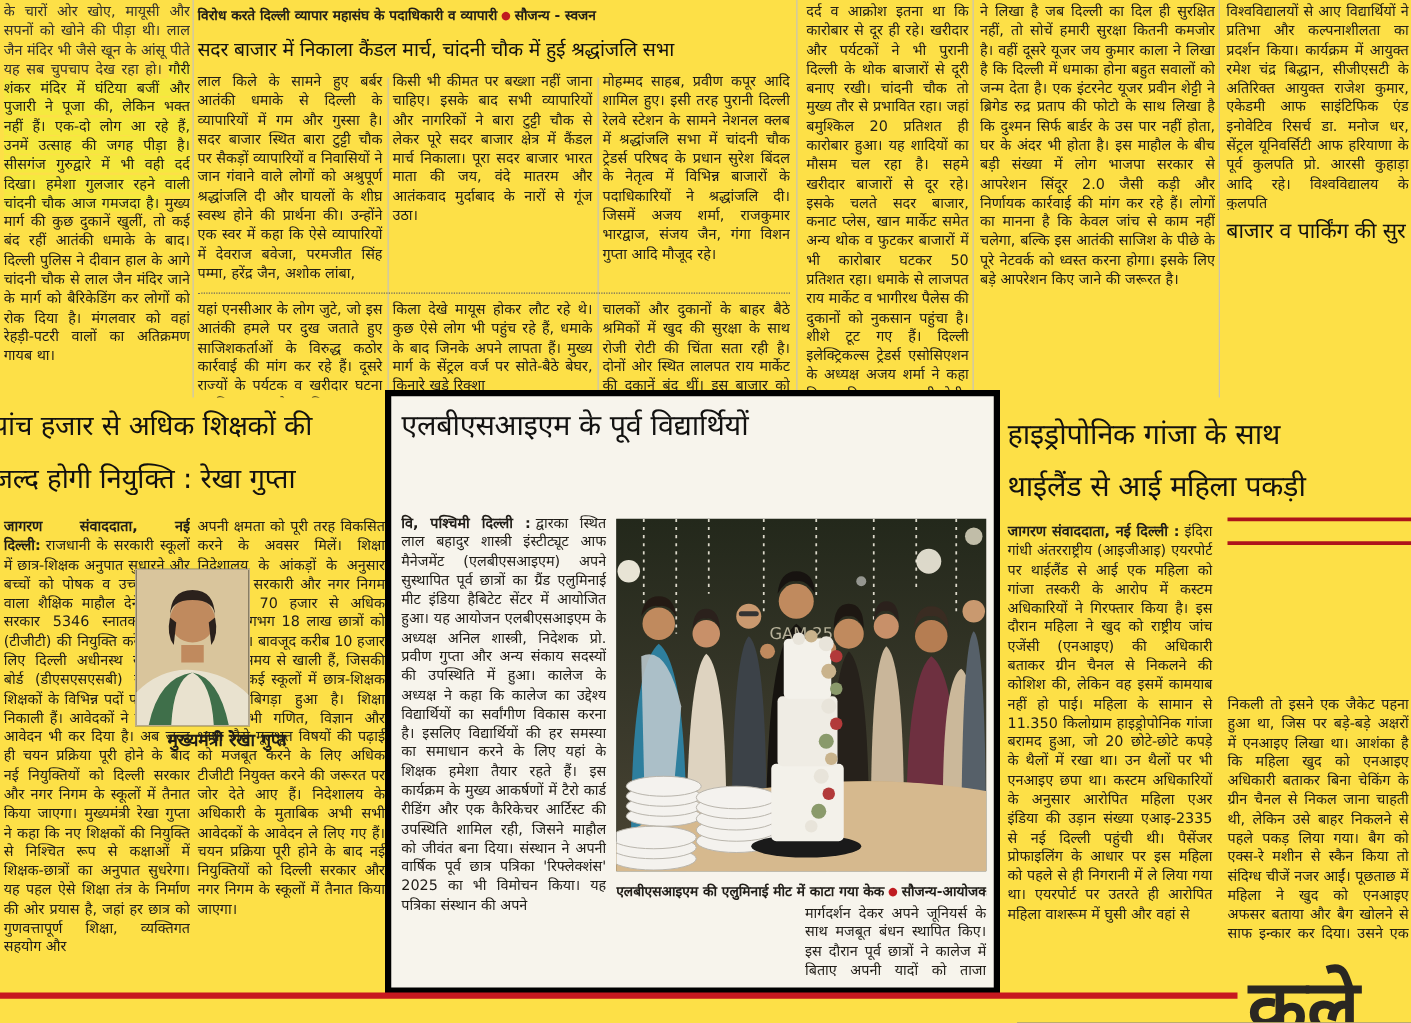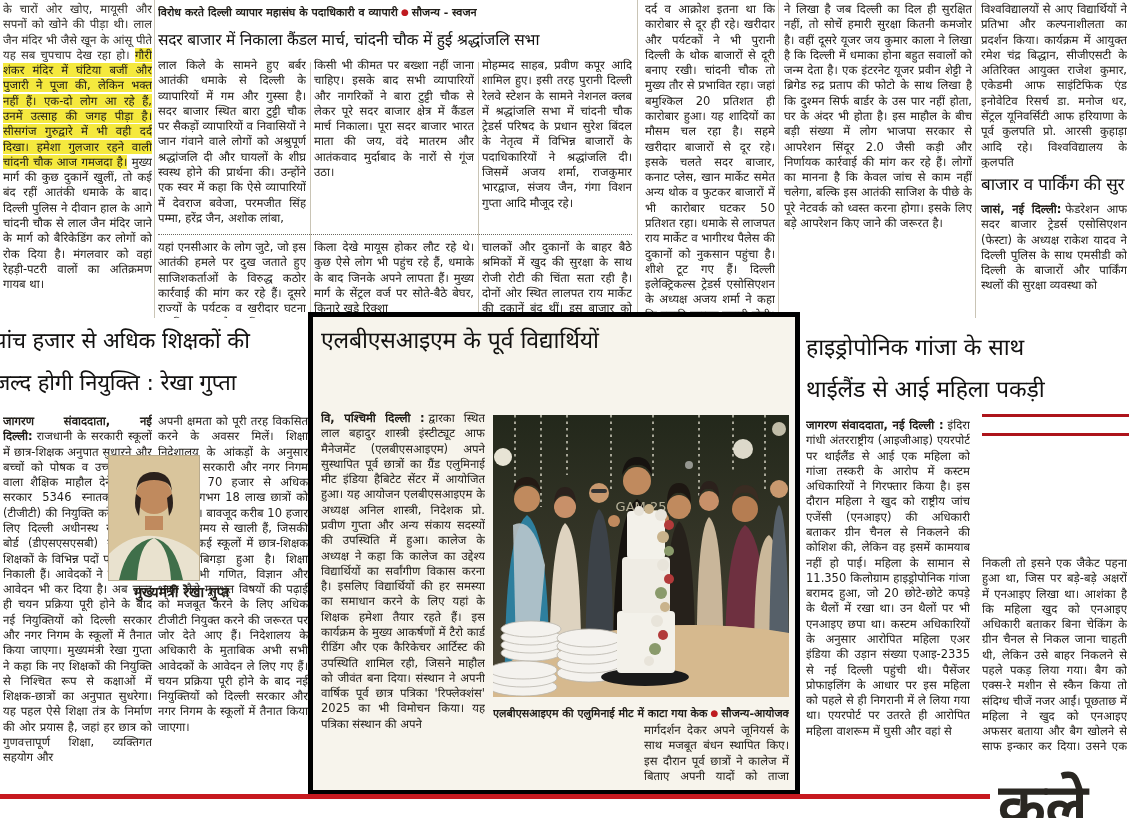--- a/index.html
+++ b/index.html
@@ -1,18 +1,18 @@
 <!DOCTYPE html>
 <html><head>
 <meta charset="utf-8">
 <style>
   html,body{margin:0;padding:0;background:#888;}
   #page{
     position:relative;width:1129px;height:818px;margin:0 auto;
-    background:#ffffff;overflow:hidden;
+    background:#fde047;overflow:hidden;
     font-family:"DejaVu Sans","Liberation Sans",sans-serif;
     color:#201d18;
   }
   .col{position:absolute;font-size:11.5px;line-height:1.33;text-align:justify;overflow:hidden;}
   .frag{color:#35322c;}
   .byl{font-weight:bold;margin-right:4px;}
   .hl{background:#f5e93e;}
   .nw{white-space:nowrap;overflow:hidden;}
   .headline{position:absolute;font-weight:normal;color:#121110;letter-spacing:-0.2px;}
   .vrule{position:absolute;width:1px;background:#c9c4b5;}
@@ -59,23 +59,20 @@
   <div class="col" style="left:158px;top:240px;width:148px;height:78px;">यहां एनसीआर के लोग जुटे, जो इस आतंकी हमले पर दुख जताते हुए साजिशकर्ताओं के विरुद्ध कठोर कार्रवाई की मांग कर रहे हैं। दूसरे राज्यों के पर्यटक व खरीदार घटना पर निराशा जताते हुए बिना लाल</div>
   <div class="col" style="left:314px;top:240px;width:160px;height:78px;">किला देखे मायूस होकर लौट रहे थे। कुछ ऐसे लोग भी पहुंच रहे हैं, धमाके के बाद जिनके अपने लापता हैं। मुख्य मार्ग के सेंट्रल वर्ज पर सोते-बैठे बेघर, किनारे खड़े रिक्शा</div>
   <div class="col" style="left:482px;top:240px;width:150px;height:78px;">चालकों और दुकानों के बाहर बैठे श्रमिकों में खुद की सुरक्षा के साथ रोजी रोटी की चिंता सता रही है। दोनों ओर स्थित लालपत राय मार्केट की दुकानें बंद थीं। इस बाजार को जांच के लिए सुरक्षा एजेंसियों ने</div>
 
   <div class="col" style="left:645px;top:2px;width:130px;height:316px;">दर्द व आक्रोश इतना था कि कारोबार से दूर ही रहे। खरीदार और पर्यटकों ने भी पुरानी दिल्ली के थोक बाजारों से दूरी बनाए रखी। चांदनी चौक तो मुख्य तौर से प्रभावित रहा। जहां बमुश्किल 20 प्रतिशत ही कारोबार हुआ। यह शादियों का मौसम चल रहा है। सहमे खरीदार बाजारों से दूर रहे। इसके चलते सदर बाजार, कनाट प्लेस, खान मार्केट समेत अन्य थोक व फुटकर बाजारों में भी कारोबार घटकर 50 प्रतिशत रहा। धमाके से लाजपत राय मार्केट व भागीरथ पैलेस की दुकानों को नुकसान पहुंचा है। शीशे टूट गए हैं। दिल्ली इलेक्ट्रिकल्स ट्रेडर्स एसोसिएशन के अध्यक्ष अजय शर्मा ने कहा कि उसकी मरम्मत करानी होगी।</div>
 
   <div class="col" style="left:784px;top:2px;width:188px;height:316px;">ने लिखा है जब दिल्ली का दिल ही सुरक्षित नहीं, तो सोचें हमारी सुरक्षा कितनी कमजोर है। वहीं दूसरे यूजर जय कुमार काला ने लिखा है कि दिल्ली में धमाका होना बहुत सवालों को जन्म देता है। एक इंटरनेट यूजर प्रवीन शेट्टी ने ब्रिगेड रुद्र प्रताप की फोटो के साथ लिखा है कि दुश्मन सिर्फ बार्डर के उस पार नहीं होता, घर के अंदर भी होता है। इस माहौल के बीच बड़ी संख्या में लोग भाजपा सरकार से आपरेशन सिंदूर 2.0 जैसी कड़ी और निर्णायक कार्रवाई की मांग कर रहे हैं। लोगों का मानना है कि केवल जांच से काम नहीं चलेगा, बल्कि इस आतंकी साजिश के पीछे के पूरे नेटवर्क को ध्वस्त करना होगा। इसके लिए बड़े आपरेशन किए जाने की जरूरत है।</div>
 
   <div class="col" style="left:981px;top:2px;width:146px;height:166px;">विश्वविद्यालयों से आए विद्यार्थियों ने प्रतिभा और कल्पनाशीलता का प्रदर्शन किया। कार्यक्रम में आयुक्त रमेश चंद्र बिद्धान, सीजीएसटी के अतिरिक्त आयुक्त राजेश कुमार, एकेडमी आफ साइंटिफिक एंड इनोवेटिव रिसर्च डा. मनोज धर, सेंट्रल यूनिवर्सिटी आफ हरियाणा के पूर्व कुलपति प्रो. आरसी कुहाड़ा आदि रहे। विश्वविद्यालय के कुलपति</div>
   <div class="headline nw" style="left:981px;top:172px;width:148px;font-size:17px;">बाजार व पार्किंग की सुर</div>
-  <div class="col" style="left:981px;top:202px;width:146px;height:116px;">
-    <span class="byl">जासं, नई दिल्ली:</span><span>फेडरेशन आफ सदर बाजार ट्रेडर्स एसोसिएशन (फेस्टा) के अध्यक्ष राकेश यादव ने दिल्ली पुलिस के साथ एमसीडी को दिल्ली के बाजारों और पार्किंग स्थलों की सुरक्षा व्यवस्था को</span>
-  </div>
 
   <div class="headline nw" style="left:-6px;top:324px;width:314px;font-size:22px;">पांच हजार से अधिक शिक्षकों की</div>
   <div class="headline nw" style="left:-6px;top:366px;width:314px;font-size:22px;">जल्द होगी नियुक्ति : रेखा गुप्ता</div>
   <div class="col" style="left:3px;top:414px;width:149px;height:376px;">
     <span class="byl">जागरण संवाददाता, नई दिल्ली:</span><span>राजधानी के सरकारी स्कूलों में छात्र-शिक्षक अनुपात सुधारने और बच्चों को पोषक व उच्च गुणवत्ता वाला शैक्षिक माहौल देने के लिए सरकार 5346 स्नातक शिक्षकों (टीजीटी) की नियुक्ति करेगी। इसके लिए दिल्ली अधीनस्थ सेवा चयन बोर्ड (डीएसएसएसबी) ने टीजीटी शिक्षकों के विभिन्न पदों पर रिक्तियां निकाली हैं। आवेदकों ने इसके लिए आवेदन भी कर दिया है। अब जल्द ही चयन प्रक्रिया पूरी होने के बाद नई नियुक्तियों को दिल्ली सरकार और नगर निगम के स्कूलों में तैनात किया जाएगा। मुख्यमंत्री रेखा गुप्ता ने कहा कि नए शिक्षकों की नियुक्ति से निश्चित रूप से कक्षाओं में शिक्षक-छात्रों का अनुपात सुधरेगा। यह पहल ऐसे शिक्षा तंत्र के निर्माण की ओर प्रयास है, जहां हर छात्र को गुणवत्तापूर्ण शिक्षा, व्यक्तिगत सहयोग और</span>
   </div>
   <div class="col" style="left:158px;top:414px;width:150px;height:376px;">अपनी क्षमता को पूरी तरह विकसित करने के अवसर मिलें। शिक्षा निदेशालय के आंकड़ों के अनुसार दिल्ली के सरकारी और नगर निगम स्कूलों में 70 हजार से अधिक शिक्षक लगभग 18 लाख छात्रों को पढ़ा रहे हैं। बावजूद करीब 10 हजार पद लंबे समय से खाली हैं, जिसकी वजह से कई स्कूलों में छात्र-शिक्षक अनुपात बिगड़ा हुआ है। शिक्षा विशेषज्ञ भी गणित, विज्ञान और भाषा जैसे मूलभूत विषयों की पढ़ाई को मजबूत करने के लिए अधिक टीजीटी नियुक्त करने की जरूरत पर जोर देते आए हैं। निदेशालय के अधिकारी के मुताबिक अभी सभी आवेदकों के आवेदन ले लिए गए हैं। चयन प्रक्रिया पूरी होने के बाद नई नियुक्तियों को दिल्ली सरकार और नगर निगम के स्कूलों में तैनात किया जाएगा।</div>
 
   <div class="photoframe" style="left:108px;top:455px;width:90px;height:124px;border:1px solid #b9ab8e;">
     <svg width="90" height="124" viewBox="0 0 90 124" xmlns="http://www.w3.org/2000/svg">

